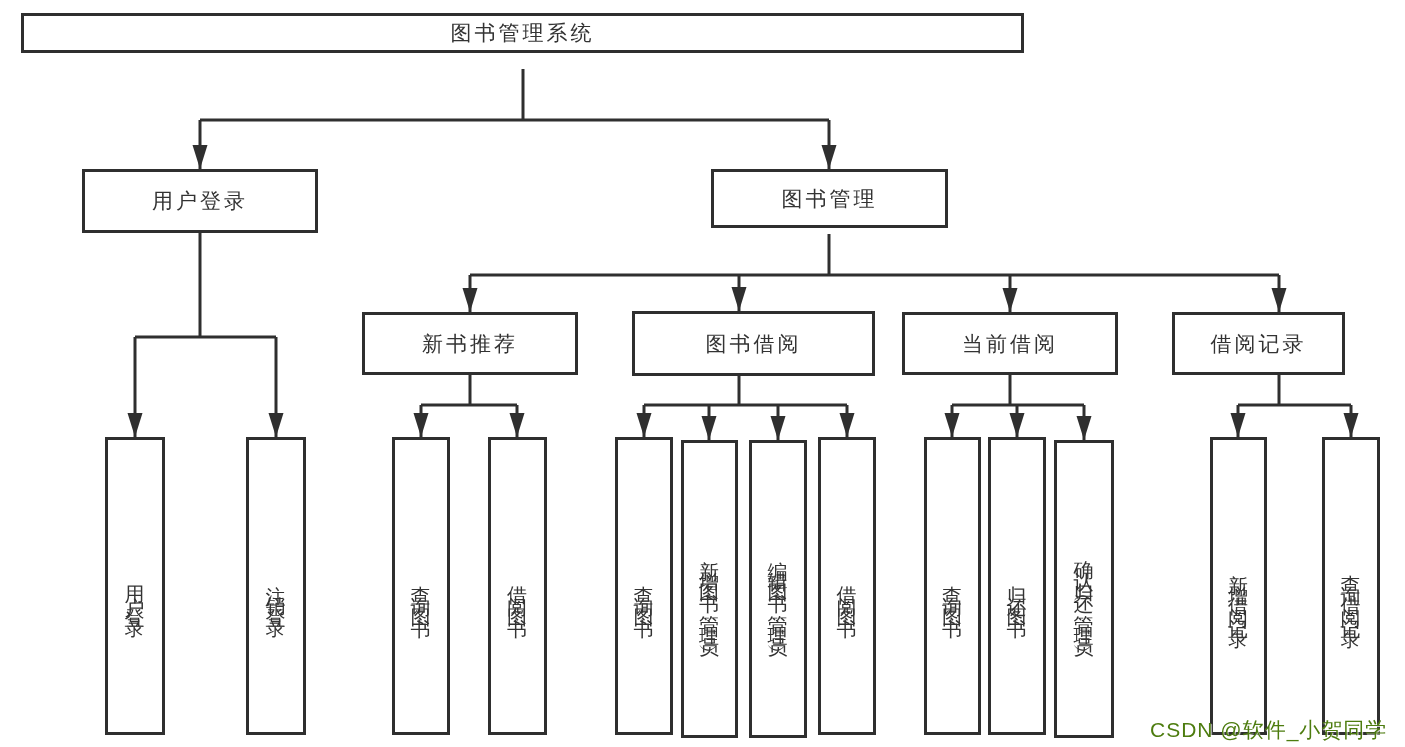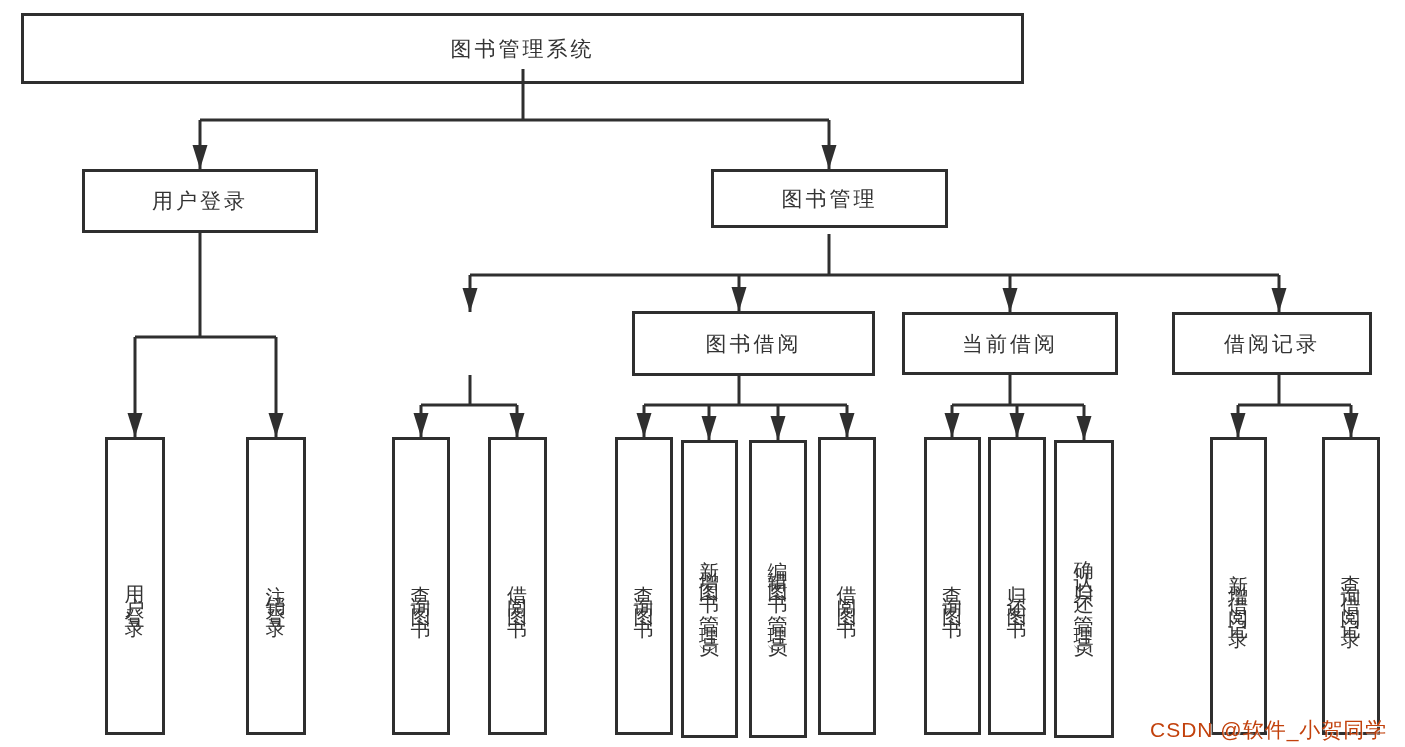--- a/index.html
+++ b/index.html
@@ -42,49 +42,52 @@
     z-index: 2;
     pointer-events: none;
   }
   #connectors line { stroke: #2f2f2f; stroke-width: 3; }
   #watermark {
     position: absolute;
     left: 1150px;
     top: 716px;
     z-index: 3;
     font-size: 21px;
-    color: #c2410c;
+    color: #4d7c0f;
     letter-spacing: 1px;
     white-space: nowrap;
     text-shadow: 1px 1px 1px rgba(255,255,255,0.85);
   }
 </style>
 </head>
 <body>
 
 <div id="canvas">
 
-  <div class="box" style="left:21px; top:13px; width:1003px; height:71px;">
+  <div class="box" style="left:21px; top:13px; width:1003px; height:40px;">
     <span class="hlabel">图书管理系统</span>
   </div>
 
   <div class="box" style="left:82px; top:169px; width:236px; height:64px;">
     <span class="hlabel">用户登录</span>
   </div>
   <div class="box" style="left:711px; top:169px; width:237px; height:59px;">
     <span class="hlabel">图书管理</span>
   </div>
 
+  <div class="box" style="left:362px; top:312px; width:216px; height:63px;">
+    <span class="hlabel">新书推荐</span>
+  </div>
   <div class="box" style="left:632px; top:311px; width:243px; height:65px;">
     <span class="hlabel">图书借阅</span>
   </div>
   <div class="box" style="left:902px; top:312px; width:216px; height:63px;text-align:center;">
     <span class="hlabel">当前借阅</span>
   </div>
-  <div class="box" style="left:1172px; top:312px; width:200px; height:63px;">
+  <div class="box" style="left:1172px; top:312px; width:173px; height:63px;">
     <span class="hlabel">借阅记录</span>
   </div>
 
   <div class="box leaf" style="left:105px; top:437px; width:60px; height:298px;">
     <span class="vlabel">用户登录</span>
   </div>
   <div class="box leaf" style="left:246px; top:437px; width:60px; height:298px;">
     <span class="vlabel">注销登录</span>
   </div>
 

